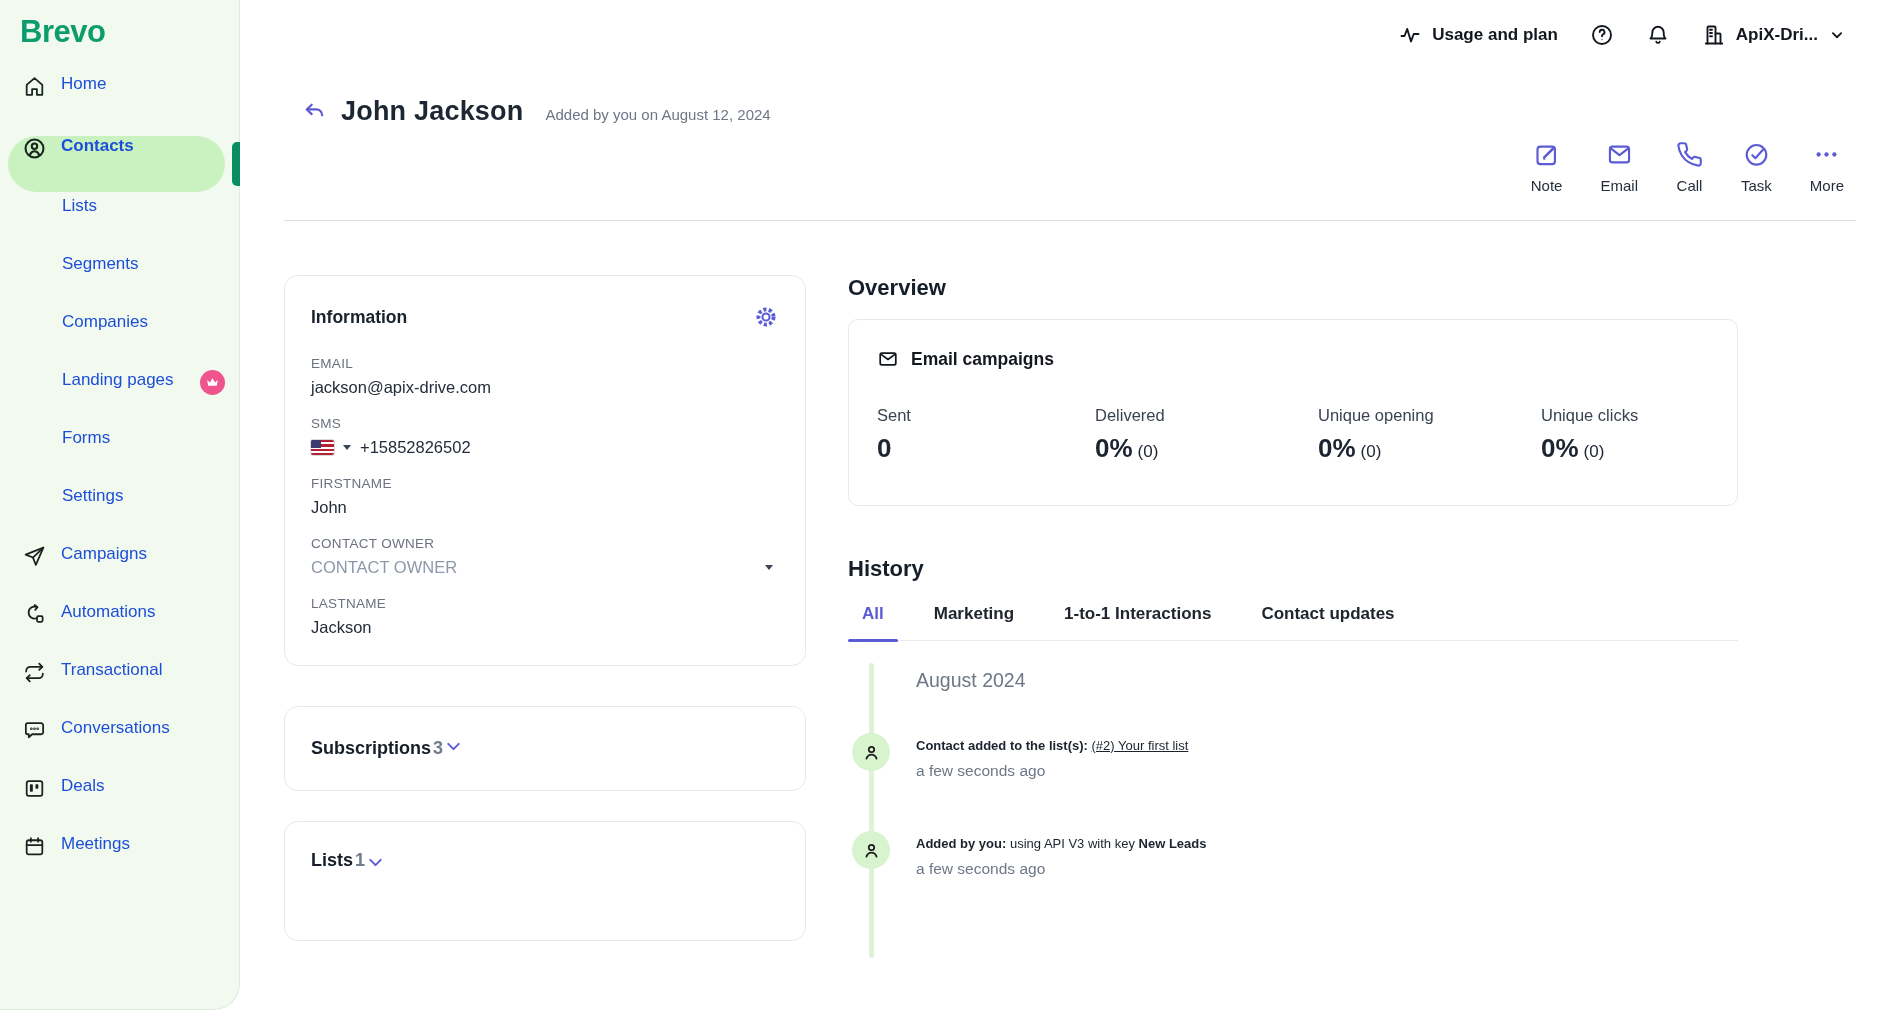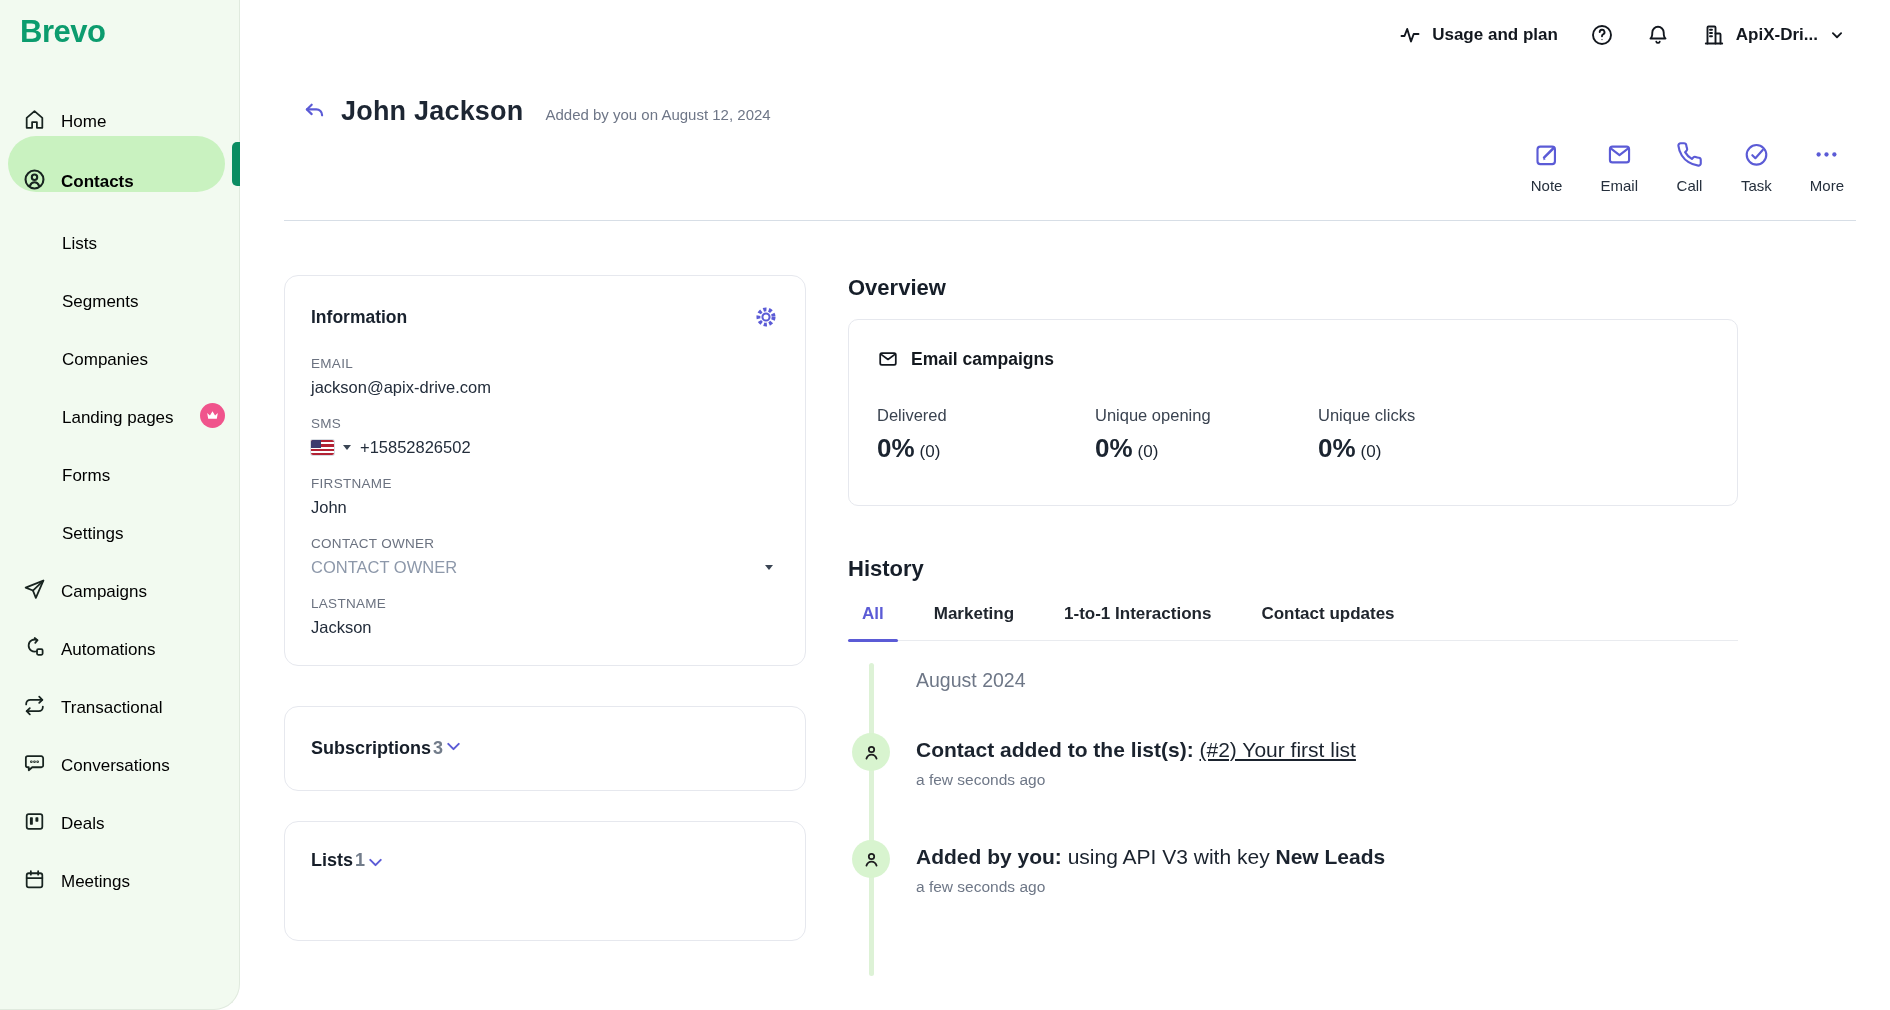--- a/index.html
+++ b/index.html
@@ -4,22 +4,22 @@
 <style>
   * { box-sizing: border-box; margin: 0; padding: 0; }
   html,body { background:#fff; }
   body { font-family: "Liberation Sans", "DejaVu Sans", sans-serif; color:#1c2430; }
   .app { display:flex; width:1890px; height:1010px; overflow:hidden; background:#fff; }
 
   
   .sidebar { width:240px; flex-shrink:0; background:#f2faf0; border-right:1px solid #e0eade;
              border-bottom:1px solid #e0eade; border-bottom-right-radius:26px; padding-top:14px; position:relative; }
   .logo { font-size:31px; font-weight:700; color:#0c9c6e; letter-spacing:-0.5px; margin:0 0 24px 20px; }
-  .nav-item { height:58px; display:flex; align-items:flex-end; gap:14px; padding-left:22px;
-              font-size:17px; color:#000000; position:relative; cursor:pointer; }
+  .nav-item { height:58px; display:flex; align-items:flex-start; gap:14px; padding-left:22px;
+              font-size:17px; color:#1d4ed8; position:relative; cursor:pointer; }
   .nav-item .nicon { width:25px; height:25px; display:flex; align-items:center; justify-content:center; flex-shrink:0; }
   .nav-item .nicon svg { width:25px; height:25px; stroke:#182420; fill:none; stroke-width:1.7;
                          stroke-linecap:round; stroke-linejoin:round; }
   .nav-item.sub { padding-left:62px; }
   .nav-item.active { background:#c9f2c0; border-radius:28px; margin:4px 14px 4px 8px; height:56px;
                      padding-left:14px; font-weight:700; }
   .nav-item.active .nicon svg { stroke-width:2; }
   .nav-item.active::after { content:''; position:absolute; right:-15px; top:50%; transform:translateY(-50%);
                             width:8px; height:44px; background:#0b8d62; border-radius:5px 0 0 5px; }
   .crown-badge { width:25px; height:25px; border-radius:50%; background:#f0548c; display:inline-flex;
@@ -104,21 +104,21 @@
   .timeline { position:relative; padding-top:28px; }
   .timeline::before { content:''; position:absolute; left:21px; top:22px; bottom:-80px; width:4.5px;
                       background:#ddf2d6; border-radius:3px; }
   .month { margin-left:68px; font-size:19.5px; color:#6e7787; }
   .event { position:relative; padding-left:68px; margin-top:46px; }
   .event.second { margin-top:56px; }
   .event-dot { position:absolute; left:4px; top:-5px; width:38px; height:38px; border-radius:50%;
                background:#d8f4cf; display:flex; align-items:center; justify-content:center; }
   .event-dot svg { width:21px; height:21px; stroke:#1d1d1f; fill:none; stroke-width:2;
                    stroke-linecap:round; stroke-linejoin:round; }
-  .event-title { font-size:21px; color:#1b232e;margin-top:28px; }
+  .event-title { font-size:13px; color:#1b232e;margin-top:28px; }
   .event-title .b { font-weight:700; }
   .event-title .link { color:#1b232e; text-decoration:underline; cursor:pointer; }
   .event-time { margin-top:9px; font-size:15.5px; color:#6e7787; }
 </style>
 </head>
 <body>
 
 <div class="app">
 
   <aside class="sidebar">
@@ -402,20 +402,24 @@
 
         <div class="card overview-card">
           <div class="oc-head">
             <svg viewBox="0 0 24 24">
                 <rect x="3.5" y="5.5" width="17" height="13" rx="1.8"></rect>
                 <path d="M4.5 7 L12 12.5 l7.5-5.5"></path>
               </svg>
             <span class="oc-title">Email campaigns</span>
           </div>
           <div class="stats">
+            <div class="stat">
+              <div class="stat-label">Sent</div>
+              <div><span class="stat-value">0</span></div>
+            </div>
             <div class="stat">
               <div class="stat-label">Delivered</div>
               <div><span class="stat-value">0%</span><span class="stat-sub">(0)</span></div>
             </div>
             <div class="stat">
               <div class="stat-label">Unique opening</div>
               <div><span class="stat-value">0%</span><span class="stat-sub">(0)</span></div>
             </div>
             <div class="stat">
               <div class="stat-label">Unique clicks</div>

